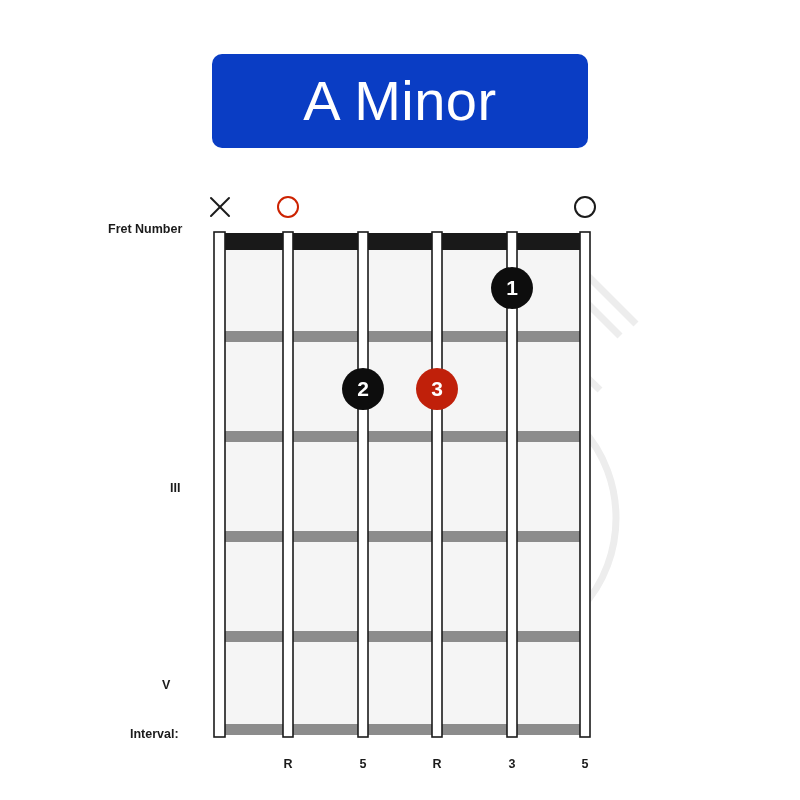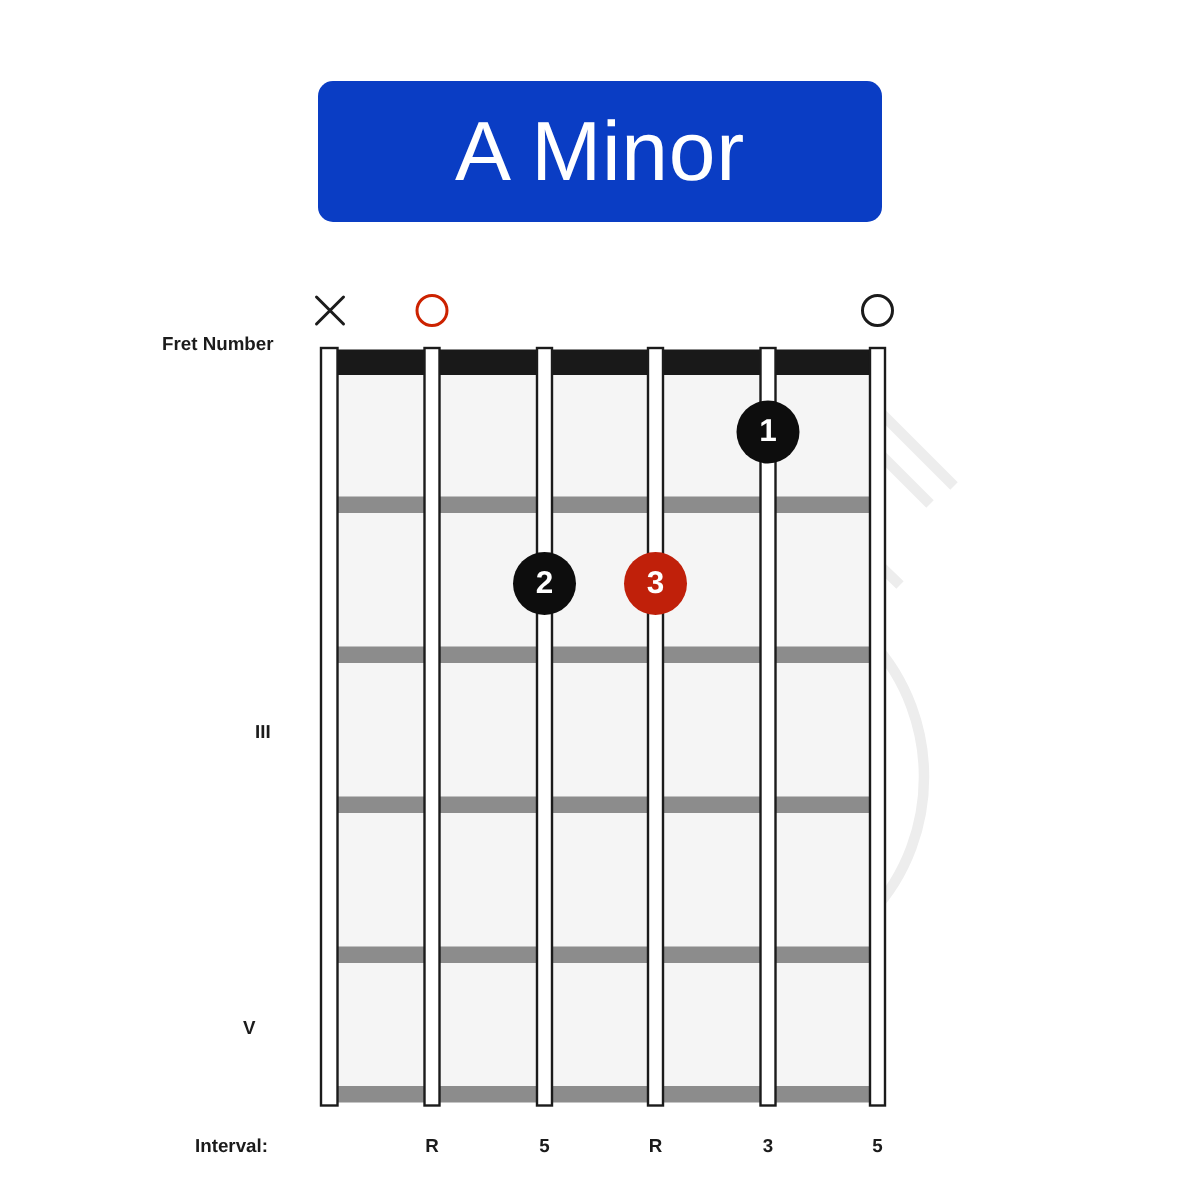--- a/index.html
+++ b/index.html
@@ -46,21 +46,21 @@
     font-size: 12.5px;
     font-weight: bold;
     color: #1b1b1b;
     white-space: nowrap;
     font-family: "Liberation Sans", sans-serif;
     padding-left: 12px;
   }
   #fret-number-label { left: 96px;  top: 222px; }
   #roman-3-label     { left: 146px; top: 481px; margin-left: 12px; }
   #roman-5-label     { left: 150px; top: 678px; }
-  #interval-label    { left: 118px; top: 757px; }
+  #interval-label    { left: 118px; top: 727px; }
 
   
   #watermark {
     position: absolute;
     left: 300px;
     top: 250px;
     width: 340px;
     height: 470px;
     opacity: 1;
     pointer-events: none;

